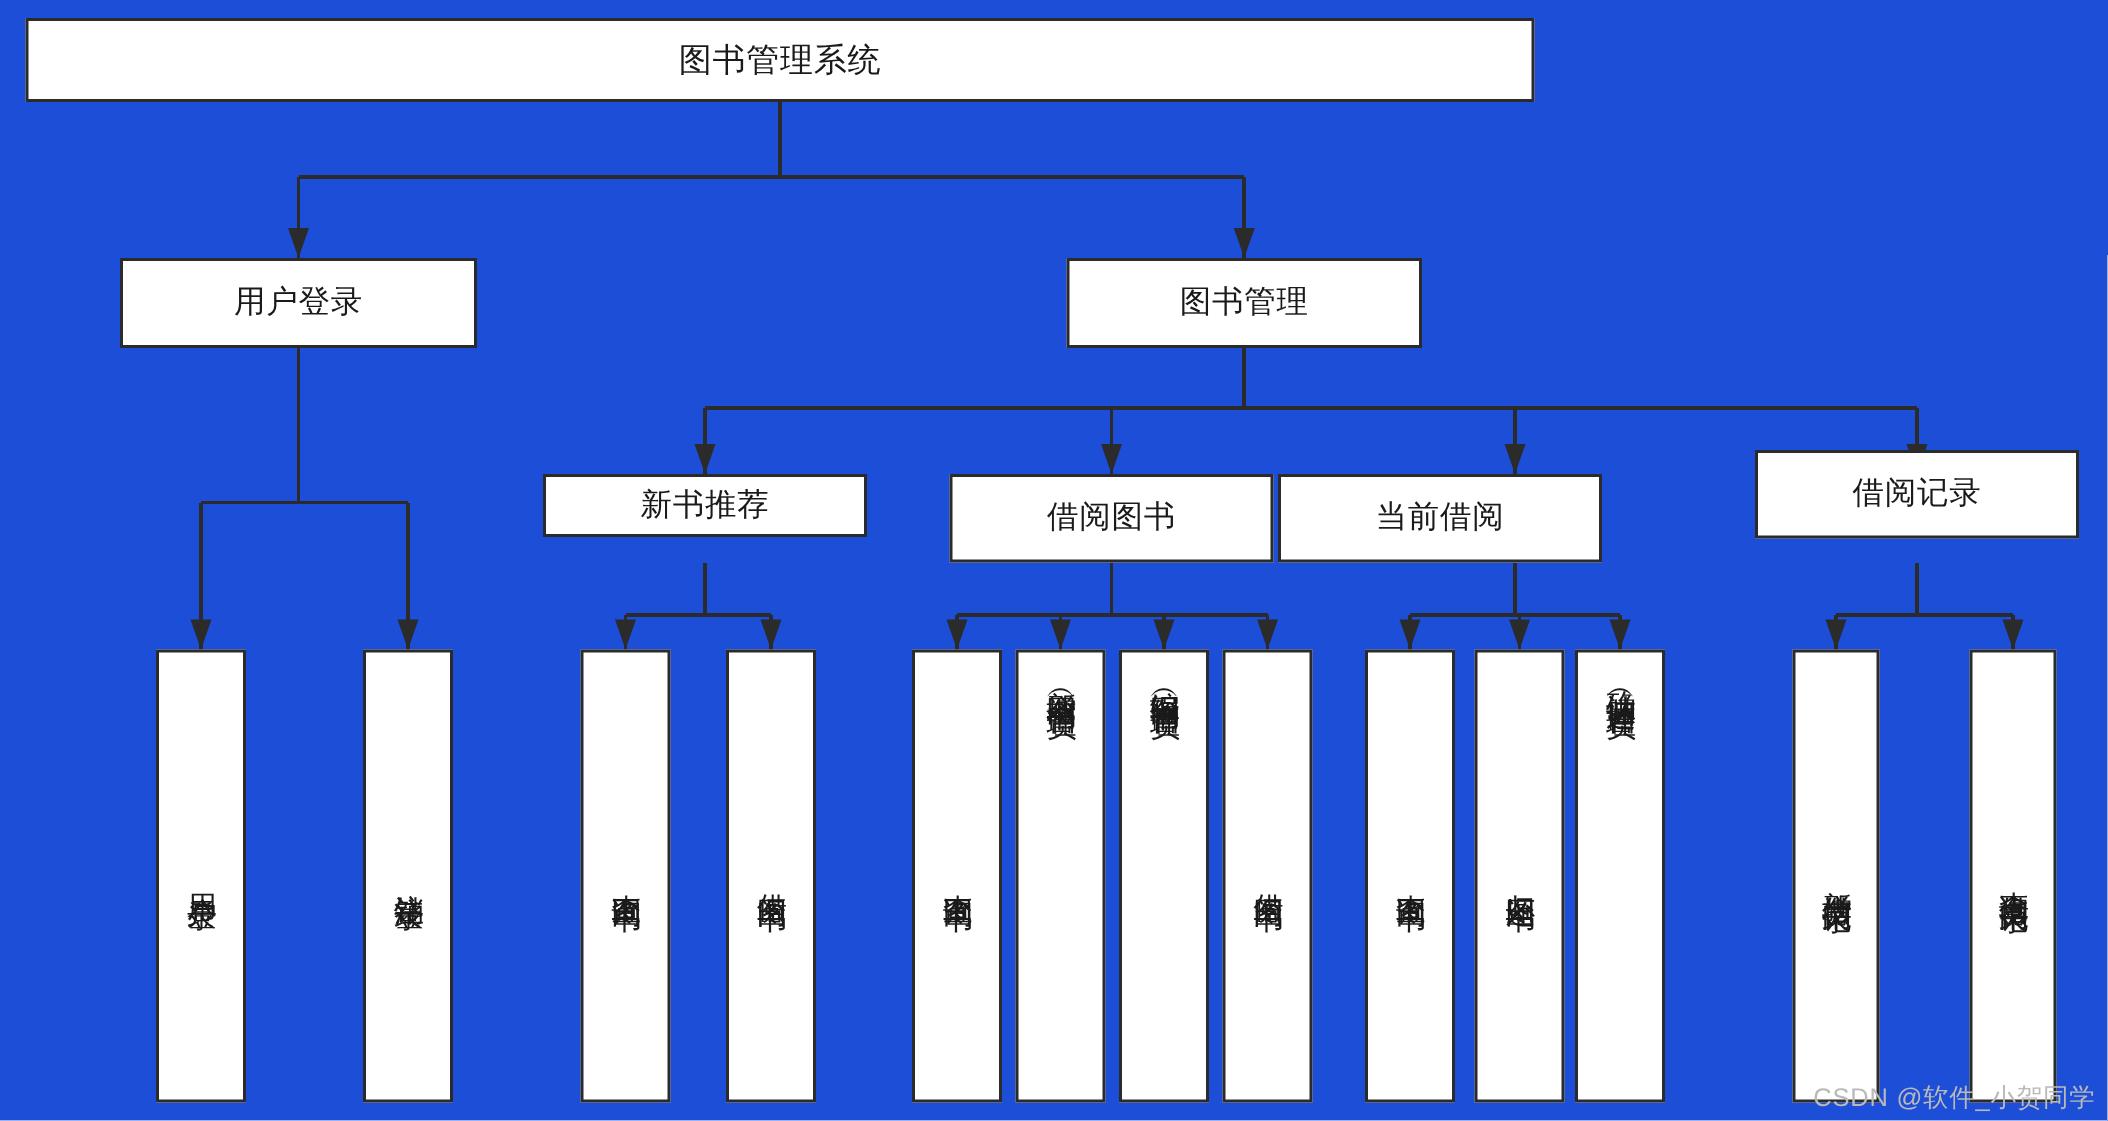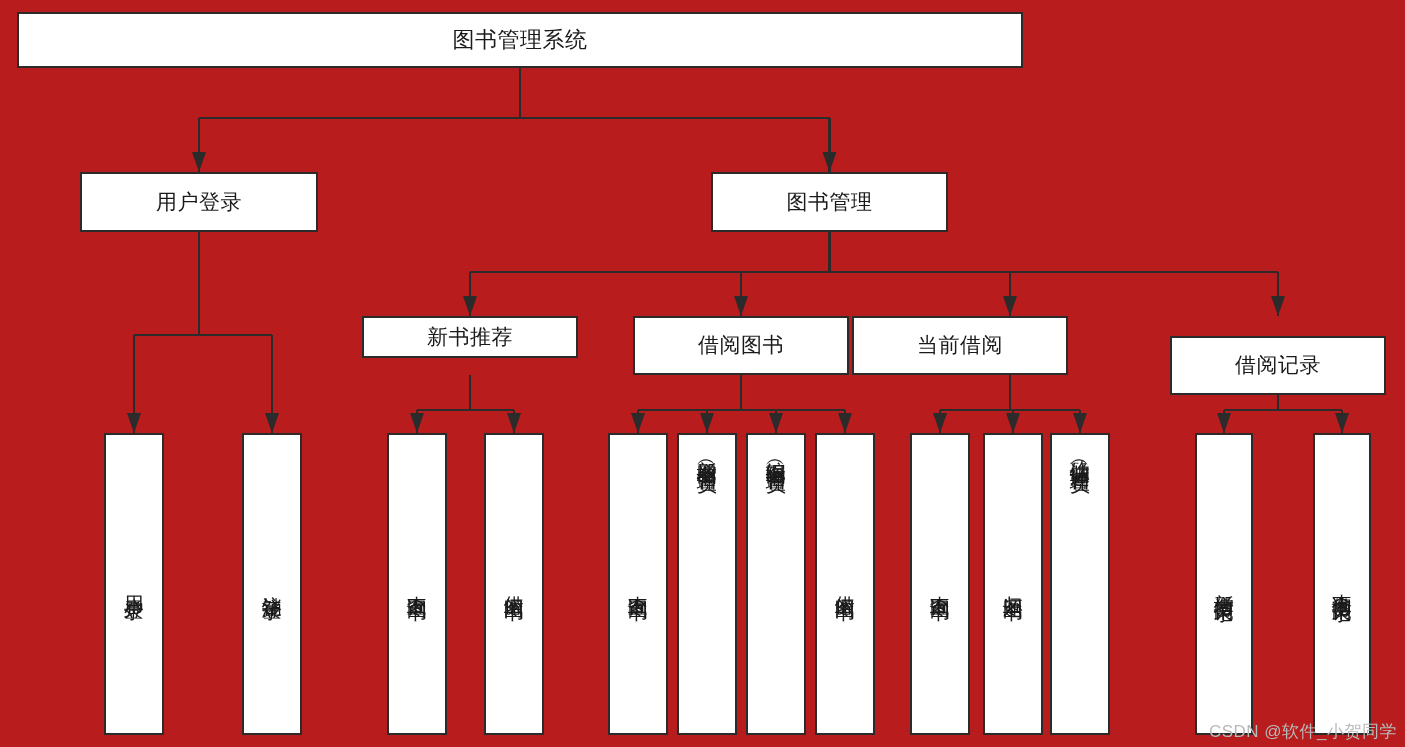--- a/index.html
+++ b/index.html
@@ -9,21 +9,21 @@
     background: #ffffff;
   }
   body {
     font-family: "Liberation Sans", "DejaVu Sans", sans-serif;
     color: #111111;
   }
   #canvas {
     position: relative;
     width: 1405px;
     height: 747px;
-    background: #b91c1c;
+    background: #1d4ed8;
     overflow: hidden;
   }
   #edges {
     position: absolute;
     left: 0;
     top: 0;
     width: 1405px;
     height: 747px;
     pointer-events: none;
   }
@@ -146,21 +146,21 @@
       </div>
       <div class="node" style="left: 362px; top: 316px; width: 216px; height: 42px;">
         <span class="label">新书推荐</span>
       </div>
       <div class="node" style="left: 633px; top: 316px; width: 216px; height: 59px;">
         <span class="label">借阅图书</span>
       </div>
       <div class="node" style="left: 852px; top: 316px; width: 216px; height: 59px;">
         <span class="label">当前借阅</span>
       </div>
-      <div class="node" style="left: 1170px; top: 336px; width: 216px; height: 59px;">
+      <div class="node" style="left: 1170px; top: 300px; width: 216px; height: 59px;">
         <span class="label">借阅记录</span>
       </div>
       <div class="node leaf vcenter" style="left: 104px; top: 433px; width: 60px; height: 302px;">
         <span class="label">用户登录</span>
       </div>
       <div class="node leaf vcenter" style="left: 242px; top: 433px; width: 60px; height: 302px;">
         <span class="label">注销登录</span>
       </div>
       <div class="node leaf vcenter" style="left: 387px; top: 433px; width: 60px; height: 302px;">
         <span class="label">查询图书</span>

